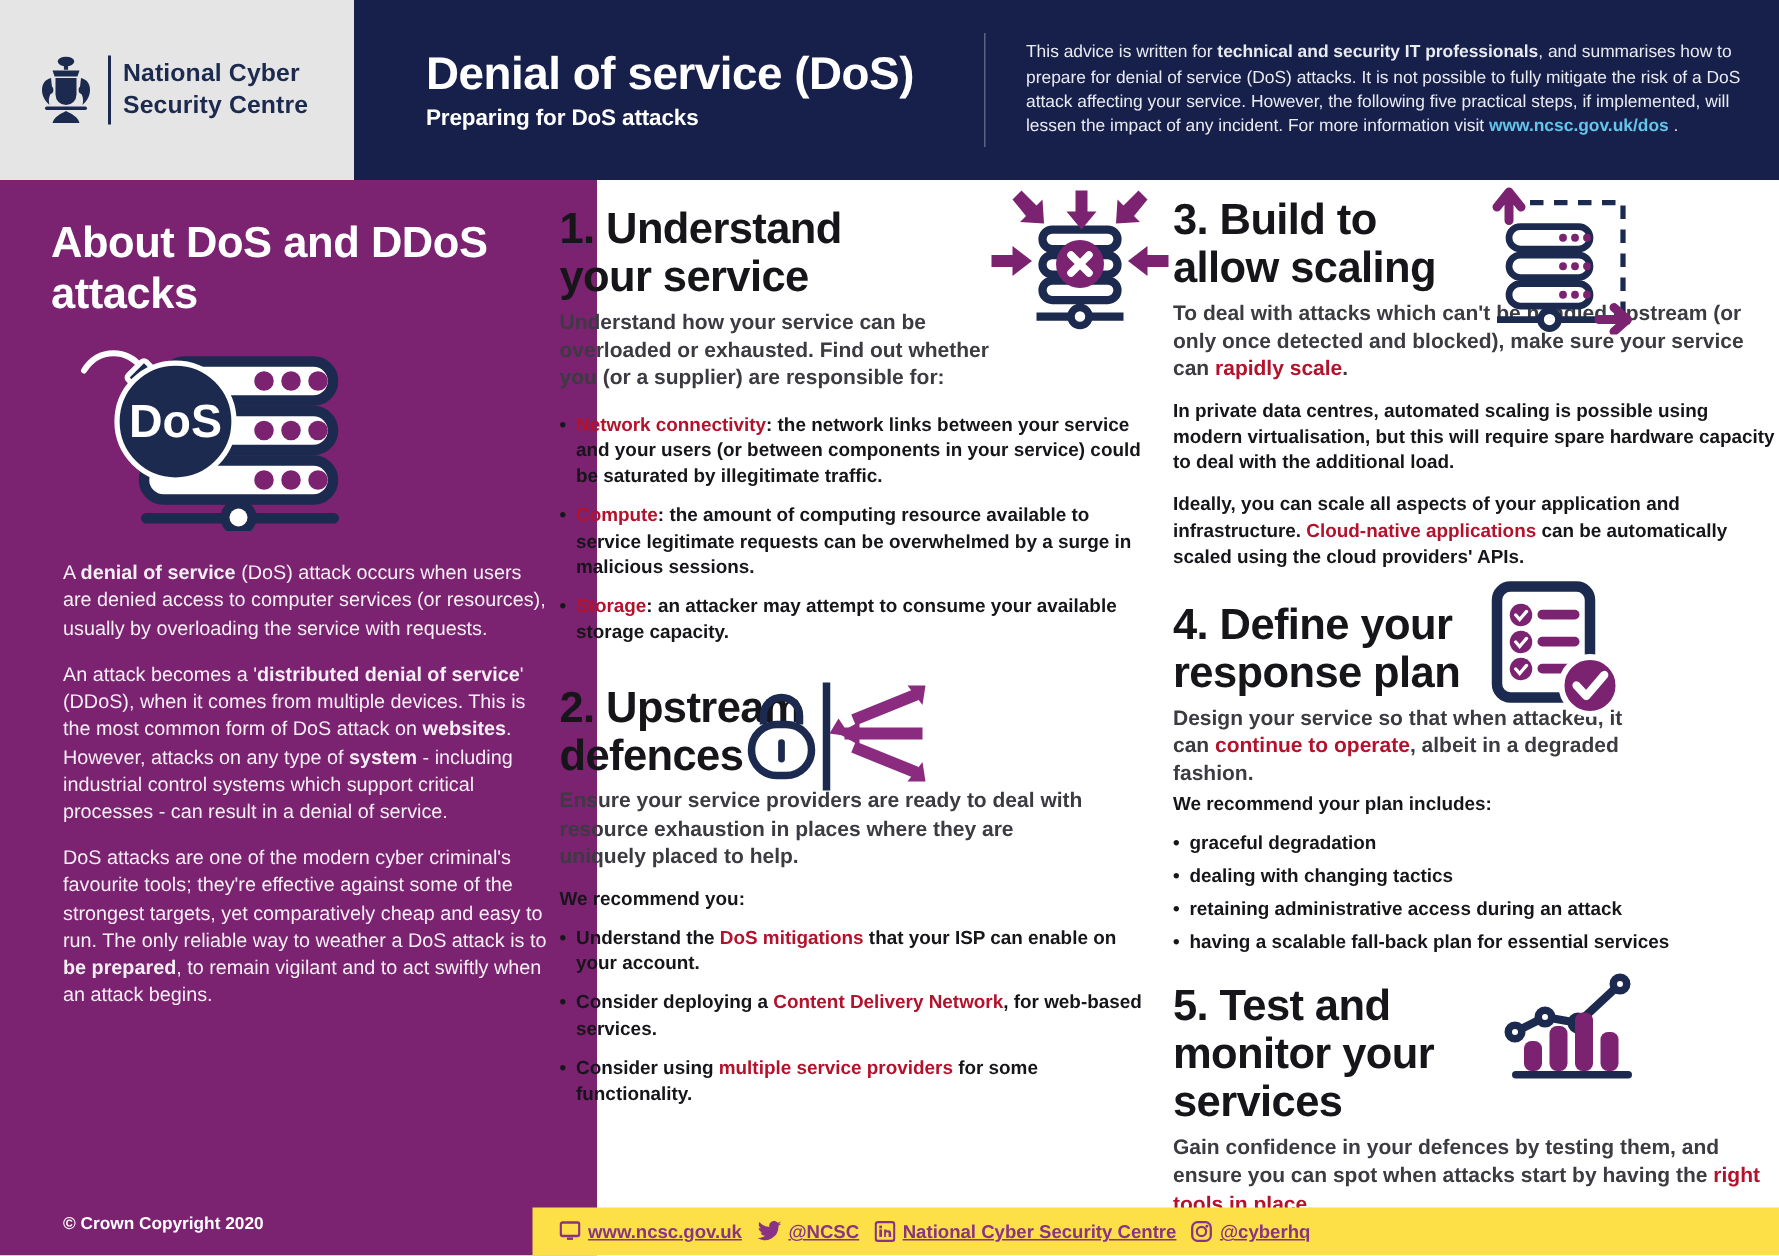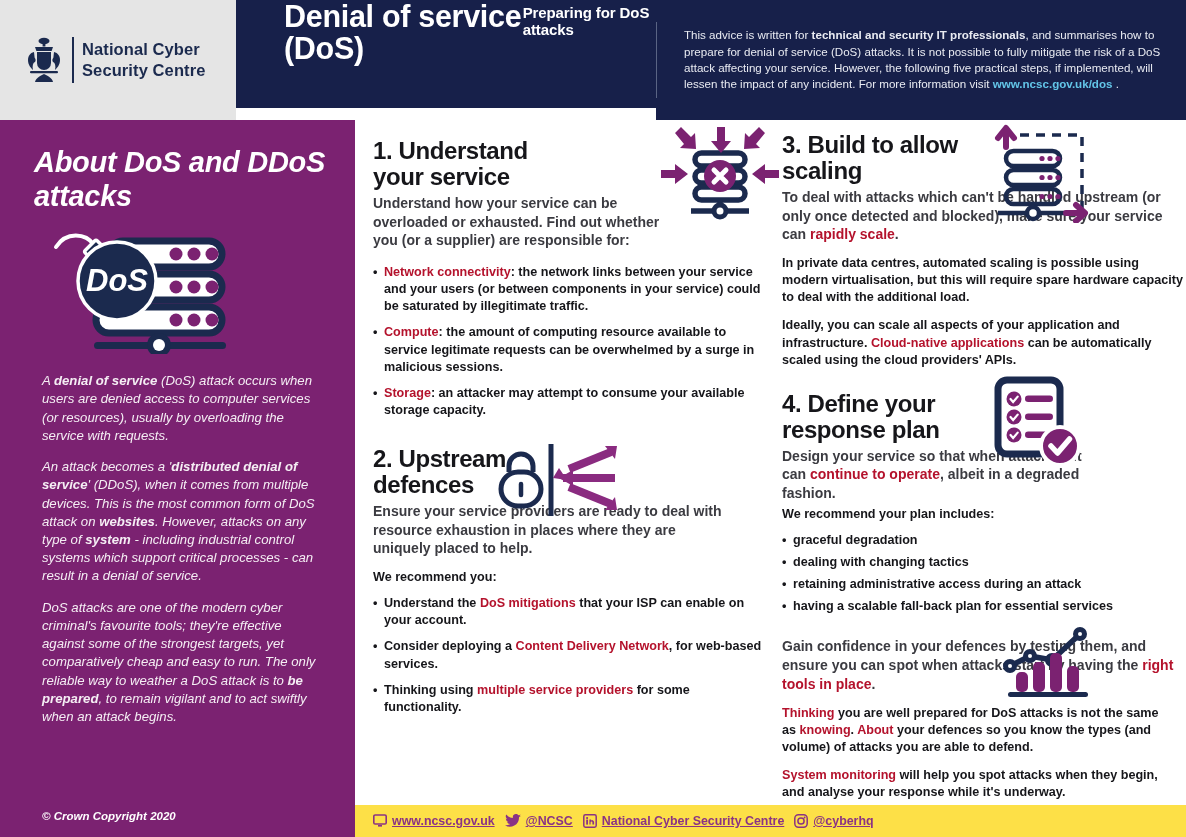--- a/index.html
+++ b/index.html
@@ -15,47 +15,47 @@
   
   .header { position:absolute; left:0; top:0; width:1186px; height:120px; display:flex; }
   .hdr-logo {
     width:236px; height:120px; background:#e5e5e5;
     display:flex; align-items:center; padding-left:22px;font-weight:bold;
   }
   .crest { width:44px; height:48px; flex:0 0 auto; }
   .logo-rule { width:2px; height:46px; background:#1b2a4e; margin:0 8px 0 6px; }
   .logo-words { color:#1b2a4e; font-size:16.5px; line-height:1.28; letter-spacing:0.1px; }
 
-  .hdr-title { flex:0 0 auto; width:420px; height:108px; background:#17204a;
-               display:flex; flex-direction:row; justify-content:center; padding-left:48px; }
+  .hdr-title { flex:0 0 auto; width:420px; height:120px; background:#17204a;
+               display:flex; flex-direction:column; justify-content:center; padding-left:48px; }
   .hdr-title h1 { margin:0; color:#ffffff; font-size:30.5px; font-weight:bold; letter-spacing:-0.3px; line-height:1.05; }
   .hdr-title h2 { margin:4px 0 0 0; color:#ffffff; font-size:15px; font-weight:bold; letter-spacing:-0.1px; }
 
   .hdr-blurb { flex:1; height:120px; background:#17204a; position:relative;
                display:flex; align-items:center; }
   .hdr-divider { position:absolute; left:0; top:22px; width:1px; height:76px; background:#5a6484; }
   .hdr-blurb p { margin:0; padding:0 0 0 28px; color:#e9ebf2; font-size:11.6px; line-height:1.42; }
   .hdr-blurb .lnk { color:#63c5e8; font-weight:bold; }
 
   
-  .sidebar { position:absolute; left:0; top:120px; width:355px; height:717px; background:#7b2271;font-style:italic; }
+  .sidebar { position:absolute; left:0; top:120px; width:398px; height:717px; background:#7b2271; }
   .sb-title { margin:0; padding:26px 30px 0 34px; color:#ffffff; font-size:29px; font-weight:bold;
               line-height:1.16; letter-spacing:-0.3px; }
   .sb-icon { margin:16px 0 0 44px; }
   .sb-body { padding:14px 30px 0 42px; }
   .sb-body p { margin:0 0 13px 0; color:#f5eef4; font-size:13.2px; line-height:1.38; }
   .sb-copy { position:absolute; left:42px; bottom:15px; color:#ffffff; font-size:11.5px; font-weight:bold; }
 
   
   .col { position:absolute; top:120px; }
   .col-mid { left:363px; width:400px; }
   .col-right { left:766px; width:420px; }
 
   .sec { position:relative; }
-  .sec-title { margin:0; color:#16161a; font-size:24px; font-weight:bold; line-height:1.1; letter-spacing:-0.4px; }
+  .sec-title { margin:0; color:#16161a; font-size:29px; font-weight:bold; line-height:1.1; letter-spacing:-0.4px; }
   .sec-icon { position:absolute; }
   .lede { margin:3px 0 0 0; color:#3b3b41; font-size:14px; font-weight:bold; line-height:1.34; }
   .lede .red { color:#b4122c; }
   .para { margin:11px 0 0 0; color:#16161a; font-size:12.6px; font-weight:bold; line-height:1.36; }
   .para .red { color:#b4122c; }
   ul.bul { margin:9px 0 0 0; padding:0; list-style:none; }
   ul.bul li { position:relative; padding-left:11px; margin-bottom:9px;
               color:#16161a; font-size:12.6px; font-weight:bold; line-height:1.36; }
   ul.bul li:before { content:"\2022"; position:absolute; left:0; top:0; }
   ul.bul li .red { color:#b4122c; }
@@ -202,21 +202,21 @@
             <path d="M66 36 l14 -8 v16 Z"></path>
           </g>
         </svg>
       </div>
       <h2 class="sec-title" style="max-width:165px;"><span>2. Upstream defences</span></h2>
       <p class="lede" style="max-width:350px;"><span>Ensure your service providers are ready to deal with resource exhaustion in places where they are uniquely placed to help.</span></p>
       <p class="para"><span>We recommend you:</span></p>
       <ul class="bul">
         <li><span>Understand the </span><span class="red">DoS mitigations</span><span> that your ISP can enable on your account.</span></li>
         <li><span>Consider deploying a </span><span class="red">Content Delivery Network</span><span>, for web-based services.</span></li>
-        <li><span>Thinking using </span><span class="red">multiple service providers</span><span> for some functionality.</span></li>
+        <li><span>Consider using </span><span class="red">multiple service providers</span><span> for some functionality.</span></li>
       </ul>
     </div>
   </div>
 
   <div class="col col-right">
 
     <div class="sec" style="padding:12px 0 0 10px;">
       <div class="sec-icon" style="left:218px; top:3px;">
         <svg width="110" height="100" viewBox="0 0 110 100">
           <path d="M36 12 H98 V86" stroke="#1b2a4e" stroke-width="3.5" fill="none" stroke-dasharray="9 7"></path>
@@ -291,20 +291,21 @@
           </g>
           <g fill="#7b2271">
             <rect x="16" y="52" width="12" height="20" rx="5"></rect>
             <rect x="33" y="42" width="12" height="30" rx="5"></rect>
             <rect x="50" y="33" width="12" height="39" rx="5"></rect>
             <rect x="67" y="46" width="12" height="26" rx="5"></rect>
           </g>
           <rect x="8" y="72" width="80" height="5" rx="2.5" fill="#1b2a4e"></rect>
         </svg>
       </div>
+      <h2 class="sec-title" style="max-width:250px; padding-left:6px;"><span>5. Test and monitor your services</span></h2>
       <p class="lede" style="padding-left:6px;"><span>Gain confidence in your defences by testing them, and ensure you can spot when attacks start by having the </span><span class="red">right tools in place</span><span>.</span></p>
       <p class="para" style="padding-left:6px;"><span class="red">Thinking</span><span> you are well prepared for DoS attacks is not the same as </span><span class="red">knowing</span><span>. </span><span class="red">About</span><span> your defences so you know the types (and volume) of attacks you are able to defend.</span></p>
       <p class="para" style="padding-left:6px;"><span class="red">System monitoring</span><span> will help you spot attacks when they begin, and analyse your response while it's underway.</span></p>
     </div>
   </div>
 
   <div class="footer">
     <a class="fitem" href="#">
       <svg width="14" height="14" viewBox="0 0 14 14">
         <rect x="0.8" y="1" width="12.4" height="9" rx="1.3" fill="none" stroke="#8a3384" stroke-width="1.6"></rect>

